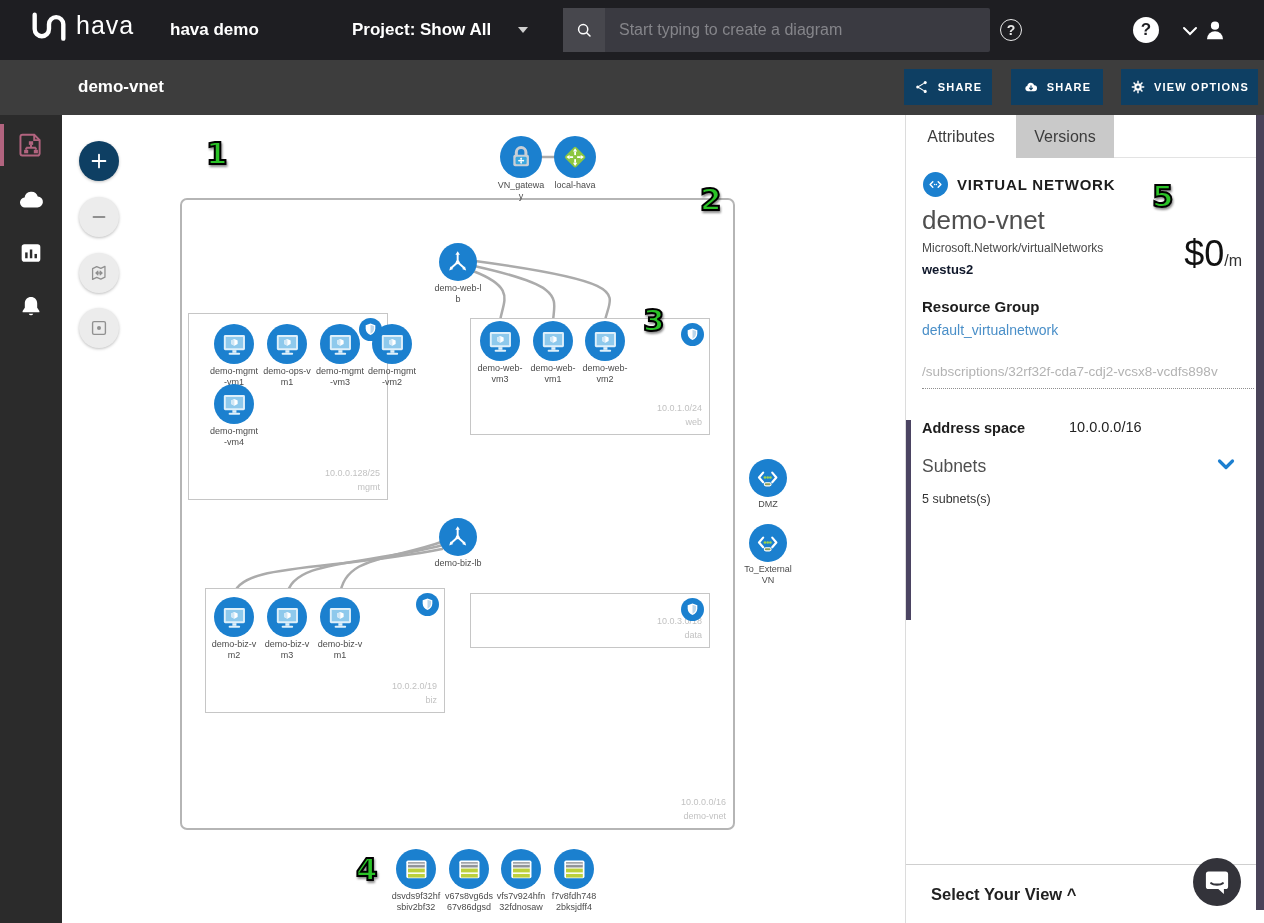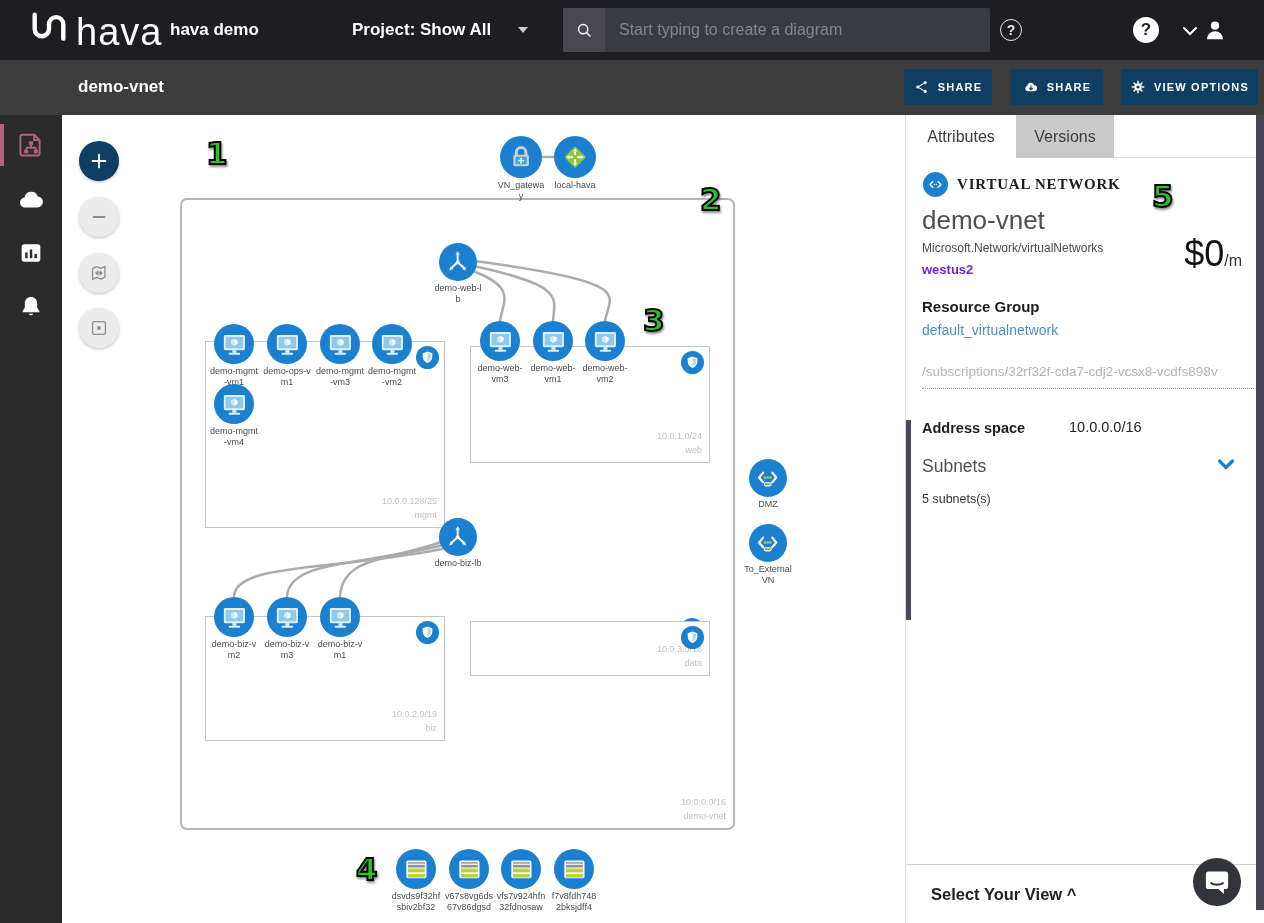--- a/index.html
+++ b/index.html
@@ -4,21 +4,21 @@
 <style>
   * { box-sizing: border-box; margin: 0; padding: 0; }
   html,body { width:1264px; height:923px; }
   body { position:relative; overflow:hidden; background:#fff;
          font-family:"Liberation Sans", sans-serif; }
   .abs { position:absolute; }
 
   
   .topbar { left:0; top:0; width:1264px; height:60px; background:#1e1e22; z-index:30; }
   .logo-mark { left:28px; top:10px; width:42px; height:40px; }
-  .logo-text { left:76px; top:11px; color:#fff; font-size:38px; font-weight:300; letter-spacing:1px; }
+  .logo-text { left:76px; top:11px; color:#fff; font-size:25px; font-weight:300; letter-spacing:1px; }
   .ws-name { left:170px; top:20px; color:#fff; font-size:17px; font-weight:bold; }
   .project-sel { left:352px; top:20px; color:#fff; font-size:17px; font-weight:bold; cursor:pointer; }
   .project-caret { left:518px; top:27px; width:0; height:0; border-left:5px solid transparent;
                    border-right:5px solid transparent; border-top:6px solid #cfcfcf; }
   .searchbox { left:563px; top:8px; width:427px; height:44px; background:#3a3a41; border-radius:2px; display:flex; }
   .search-iconbox { width:42px; height:44px; background:#47474d; display:flex; align-items:center; justify-content:center; }
   .searchbox input { flex:1; background:transparent; border:none; outline:none; color:#ddd;
                      font-size:16px; padding:0 14px; font-family:"Liberation Sans", sans-serif; }
   .searchbox input::placeholder { color:#85858a; }
   .q-outline { left:1000px; top:19px; width:22px; height:22px; border:1.6px solid #e8e8e8; border-radius:50%;
@@ -43,21 +43,21 @@
   
   .sidebar { left:0; top:60px; width:62px; height:863px; background:#2b2b2b; z-index:28; }
   .side-item { position:absolute; left:0; width:62px; height:46px; display:flex; align-items:center; justify-content:center; cursor:pointer; }
   .side-item svg { width:28px; height:28px; }
   .active-bar { left:0; top:64px; width:4px; height:42px; background:#b2647f; }
 
   
   .canvas { left:62px; top:115px; width:843px; height:808px; background:#fff; overflow:hidden; }
   .vnet-box { position:absolute; left:118px; top:83px; width:555px; height:632px;
               border:2px solid #b5b5b5; border-radius:7px; background:#fff; }
-  .subnet { position:absolute; border:1px solid #c6c6c6; background:#fff;margin-top:28px; }
+  .subnet { position:absolute; border:1px solid #c6c6c6; background:#fff; }
   .corner-label { position:absolute; right:7px; bottom:4px; text-align:right; font-size:9px;
                   color:#c2c2c2; line-height:1.55; }
   .shield { position:absolute; right:5px; top:4px; width:23px; height:23px; border-radius:50%;
             background:#1b80cf; display:flex; align-items:center; justify-content:center; }
   .shield svg { width:17px; height:17px; }
   .node { position:absolute; border-radius:50%; background:#1b80cf; display:flex; align-items:center; justify-content:center; cursor:pointer; }
   .node svg { width:72%; height:72%; }
   .node-label { position:absolute; text-align:center; font-size:9px; color:#4b4b4b; line-height:1.2;
                 white-space:pre-line; width:66px; }
   .zoom-ctl { position:absolute; left:17px; width:40px; height:40px; border-radius:50%;
@@ -71,24 +71,24 @@
   
   .panel { left:905px; top:115px; width:351px; height:808px; background:#fff; border-left:1px solid #dcdcdc; }
   .tabrow { position:absolute; left:0; top:0; width:351px; height:43px; background:#fff; border-bottom:1px solid #e3e3e3; }
   .tab { position:absolute; top:0; height:43px; display:flex; align-items:center; justify-content:center;
          font-size:16px; color:#3c3c3c; cursor:pointer; }
   .tab-attributes { left:0; width:110px; background:#fff; }
   .tab-versions { left:110px; width:98px; background:#c9c9c9; }
   .vn-icon { position:absolute; left:17px; top:57px; width:25px; height:25px; border-radius:50%;
              background:#1b80cf; display:flex; align-items:center; justify-content:center; }
   .vn-icon svg { width:19px; height:19px; }
-  .vn-type { position:absolute; left:51px; top:61px; font-size:15px; font-weight:bold; letter-spacing:.8px; color:#1c1c1c;font-family:Liberation Serif, serif; }
+  .vn-type { position:absolute; left:51px; top:61px; font-size:15px; font-weight:bold; letter-spacing:.8px; color:#1c1c1c; }
   .res-name { position:absolute; left:16px; top:90px; font-size:26px; color:#4f4f4f; }
   .res-path { position:absolute; left:16px; top:126px; font-size:12px; color:#4a4a4a; }
-  .res-region { position:absolute; left:16px; top:147px; font-size:13px; font-weight:bold; color:#6d28d9; }
+  .res-region { position:absolute; left:16px; top:147px; font-size:13px; font-weight:bold; color:#0f172a; }
   .cost { position:absolute; right:14px; top:118px; color:#111; }
   .cost .big { font-size:36px; font-weight:500; }
   .cost .unit { font-size:16px; color:#333; }
   .rg-label { position:absolute; left:16px; top:183px; font-size:15px; font-weight:bold; color:#1d1d1d; }
   .rg-link { position:absolute; left:16px; top:207px; font-size:14px; color:#4a8fc8; cursor:pointer; }
   .sub-path { position:absolute; left:16px; top:249px; width:332px; font-size:13.5px; color:#b3b3b3;
               white-space:nowrap; overflow:hidden; padding-bottom:9px; border-bottom:1px dotted #8f8f8f; }
   .addr-label { position:absolute; left:16px; top:305px; font-size:14.5px; font-weight:bold; color:#1d1d1d; }
   .addr-value { position:absolute; left:163px; top:304px; font-size:14.5px; color:#222; }
   .subnets-h { position:absolute; left:16px; top:341px; font-size:17.5px; color:#4f4f4f; }
@@ -255,21 +255,21 @@
       <path d="M5 7.3l4.5-2.2 4.5 1.9 4.5-2.2v11.7l-4.5 2.2-4.5-1.9L5 19z"></path>
       <path d="M8.7 12h6.6M8.7 12l2.1-1.9M8.7 12l2.1 1.9M15.3 12l-2.1-1.9M15.3 12l-2.1 1.9"></path>
     </svg>
   </div>
   <div class="zoom-ctl" style="top:193px;background:#ececec">
     <svg viewBox="0 0 24 24">
         <rect x="5" y="5" width="14" height="14" rx="1.6" stroke="#909090" stroke-width="1.5" fill="none"></rect>
         <circle cx="12" cy="12" r="2.2" fill="#909090"></circle>
       </svg>
   </div>
-<div class="subnet" style="left: 143px; top: 198px; width: 240px; height: 187px;">
+<div class="subnet" style="left: 126px; top: 198px; width: 200px; height: 187px;">
       <div class="corner-label">
         <div>10.0.0.128/25</div>
         <div>mgmt</div>
       </div>
       <span class="shield">
         <svg viewBox="0 0 24 24">
           <path d="M12 3.6l6.8 2.3v4.6c0 4.5-2.9 7.8-6.8 9.4-3.9-1.6-6.8-4.9-6.8-9.4V5.9z" fill="#fff"></path>
           <path d="M12 5.4l5 1.7v3.5c0 3.4-2.1 6-5 7.4z" fill="#bcd6ea"></path>
         </svg>
       </span>

